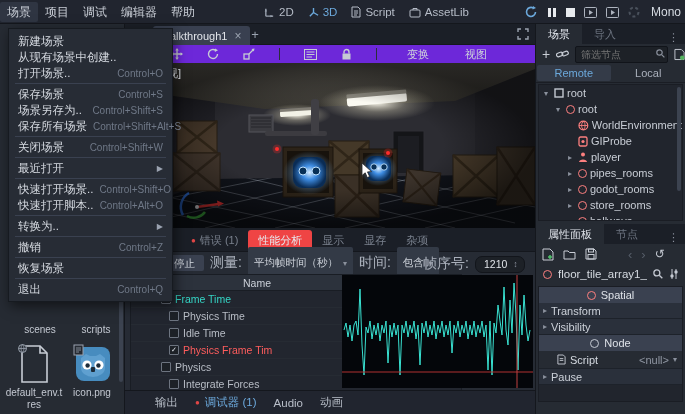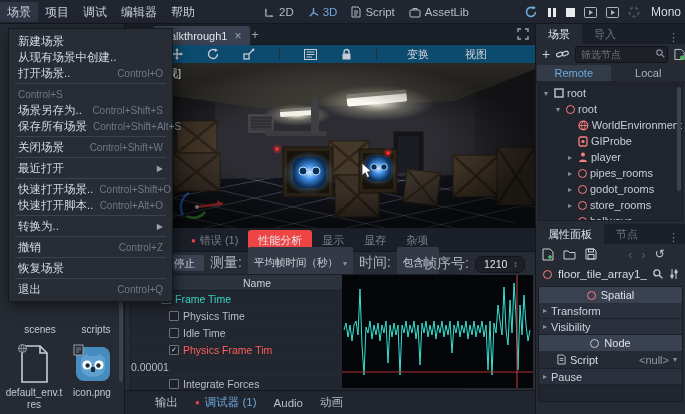--- a/index.html
+++ b/index.html
@@ -25,21 +25,21 @@
   #statusbar{left:125px;top:390px;width:410px;height:24px;background:#21252f;border-top:1px solid #14171d;box-sizing:border-box;display:flex;align-items:center;padding-left:30px;gap:17px}
 
   
   #tabbar{left:0;top:0;width:410px;height:21px;background:#1b1f27;border-bottom:1px solid #14171d;box-sizing:border-box}
   .scene-tab{position:absolute;left:28px;top:2px;height:19px;background:#394050;border-radius:3px 3px 0 0;display:flex;align-items:center;padding:0 9px;gap:7px;color:#e3e6eb;font-size:11px}
   .tab-close{color:#9aa2af;font-size:12px;line-height:1}
   .tab-add{position:absolute;left:122px;top:2px;width:16px;height:17px;color:#9aa2af;font-size:13px;text-align:center;line-height:17px}
   .expand-btn{position:absolute;left:392px;top:4px}
 
   
-  #vp-toolbar{left:0;top:21px;width:410px;height:18px;background:#0c4a6e;display:flex;align-items:center;padding-left:46px;box-sizing:border-box;gap:24px}
+  #vp-toolbar{left:0;top:21px;width:410px;height:18px;background:#6d28d9;display:flex;align-items:center;padding-left:46px;box-sizing:border-box;gap:24px}
   .tb-sep{width:1px;height:12px;background:#2a2f39}
   .tb-menu{font-size:11px;color:#ced3db;padding:0 6px}
 
   
   #viewport{left:0;top:39px;width:410px;height:165px;background:#101218;overflow:hidden}
   #persp-label{position:absolute;left:28px;top:3px;font-size:11px;color:#dfe3ea;z-index:2}
   #cursor{position:absolute;left:236px;top:99px;z-index:3}
 
   
   #debugger{left:0;top:204px;width:410px;height:162px;background:#262b34}
@@ -52,21 +52,21 @@
   .ctl-lbl{font-size:14px;color:#aab0bb}
   .dd{background:#333a46;border-radius:2px;height:16px;display:flex;align-items:center;gap:5px;padding:8px 6px;font-size:10.5px;color:#ccd1d9}
   .dd .ar{font-size:8px;color:#8a909c}
   #frame-group{position:absolute;right:10px;top:27px;display:flex;align-items:center;gap:6px}
   .spin{background:#1d2127;border:1px solid #12151b;border-radius:7px;height:15px;display:flex;align-items:center;padding:0 4px 0 8px;gap:6px;font-size:10.5px;color:#e0e3e8;min-width:36px}
   .spin .ud{color:#8a909c;font-size:9px}
 
   
   #ptable{position:absolute;left:5px;top:46px;width:332px;height:140px;background:#22262f;border:1px solid #191d24;box-sizing:border-box;font-size:10.5px}
   .pt-head{display:flex;height:15px;background:#2c323c;border-bottom:1px solid #191d24;color:#ccd1d9}
-  .pt-row{display:flex;height:16px;align-items:center;border-bottom:1px solid #262b33;color:#b8bdc6}
+  .pt-row{display:flex;height:16px;border-bottom:1px solid #262b33;color:#b8bdc6}
   .c-name{flex:1;display:flex;align-items:center;gap:4px;overflow:hidden;white-space:nowrap}
   .c-time{width:48px}
   .c-calls{width:30px}
   .pt-head .c-name{justify-content:center}
   .pt-head .c-time,.pt-head .c-calls{text-align:center}
   .cb{width:8px;height:8px;border:1px solid #6d7480;border-radius:1px;background:#1d2127;flex:none;display:flex;align-items:center;justify-content:center;font-size:7px;color:#dfe3ea}
   .ind0{padding-left:30px}.ind1{padding-left:38px}
   .t-cyan{color:#35d6c6}.t-red{color:#ff5d5d}
   #ptable .sb{position:absolute;right:1px;top:16px;width:4px;height:40px;background:#3c4350;border-radius:2px}
 
@@ -469,20 +469,24 @@
         </div>
         <div class="pt-row">
           <span class="c-name ind1">
               <span class="cb">✓</span>
               <span class="t-red">Physics Frame Tim</span>
             </span>
           <span class="c-time">0.01666</span>
           <span class="c-calls">1</span>
         </div>
         <div class="pt-row">
+          <span class="c-name ind0">
+              <span class="cb"></span>
+              <span>Physics</span>
+            </span>
           <span class="c-time">0.00001</span>
           <span class="c-calls"></span>
         </div>
         <div class="pt-row">
           <span class="c-name ind1">
               <span class="cb"></span>
               <span>Integrate Forces</span>
             </span>
           <span class="c-time">0.00000</span>
           <span class="c-calls">1</span>
@@ -686,20 +690,21 @@
     <div class="mi">
         <span class="mi-l">从现有场景中创建..</span>
         <span class="mi-s"></span>
       </div>
     <div class="mi">
         <span class="mi-l">打开场景..</span>
         <span class="mi-s">Control+O</span>
       </div>
     <div class="msep"></div>
     <div class="mi">
+        <span class="mi-l">保存场景</span>
         <span class="mi-s">Control+S</span>
       </div>
     <div class="mi">
         <span class="mi-l">场景另存为..</span>
         <span class="mi-s">Control+Shift+S</span>
       </div>
     <div class="mi">
         <span class="mi-l">保存所有场景</span>
         <span class="mi-s">Control+Shift+Alt+S</span>
       </div>

